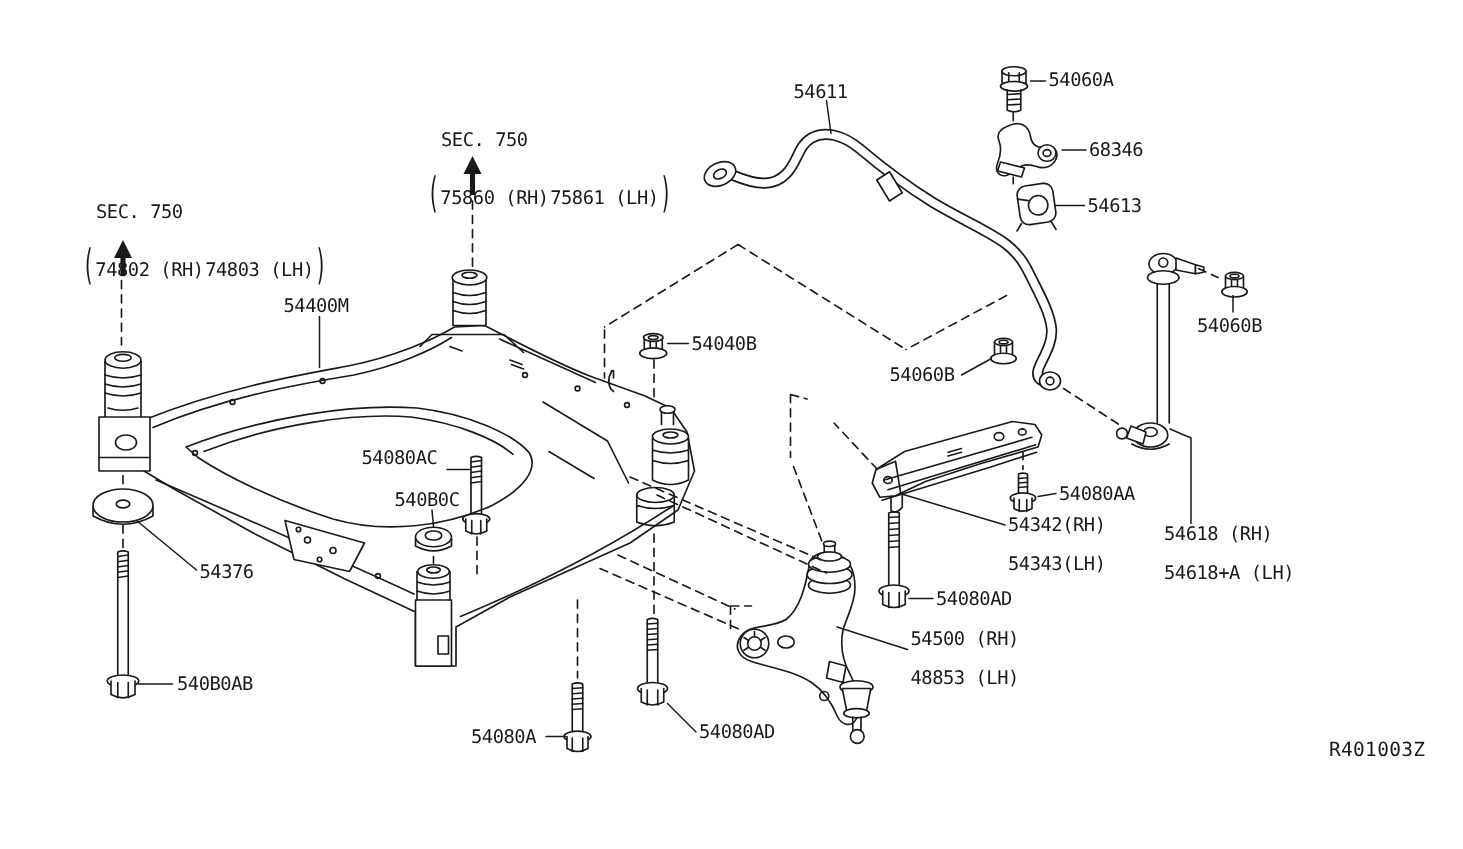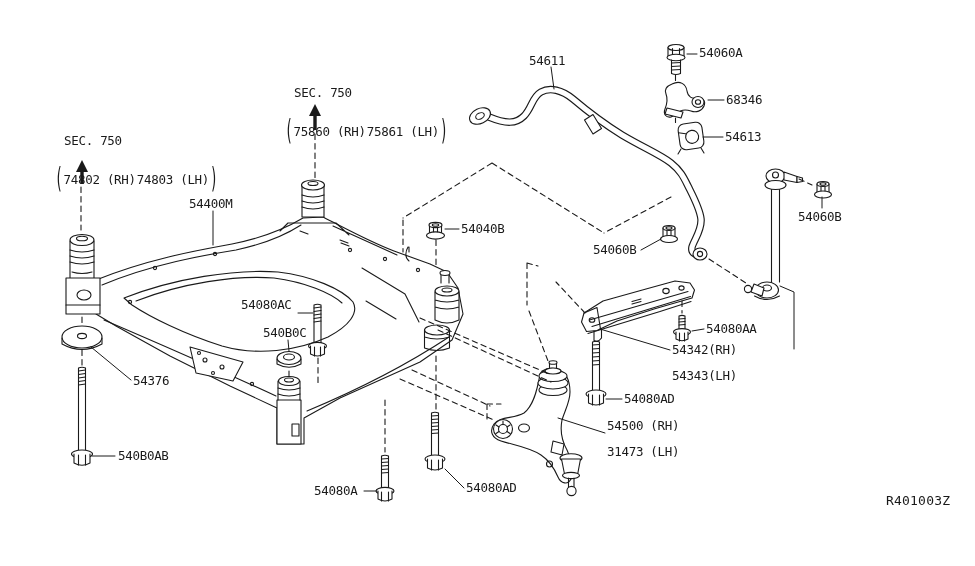--- a/index.html
+++ b/index.html
@@ -338,27 +338,31 @@
 <div class="lbl" style="left:593px;top:244px">54060B</div>
 <div class="lbl" style="left:241px;top:299px">54080AC</div>
 <div class="lbl" style="left:263px;top:327px">540B0C</div>
 <div class="lbl" style="left:706px;top:323px">54080AA</div>
 
 <div class="lbl two" style="left:672px;top:344px">
   <span>54342(RH)</span>
   <span>54343(LH)</span>
 </div>
 
+<div class="lbl two" style="left:776px;top:350px">
+  <span>54618 (RH)</span>
+  <span>54618+A (LH)</span>
+</div>
 
 <div class="lbl" style="left:133px;top:375px">54376</div>
 <div class="lbl" style="left:624px;top:393px">54080AD</div>
 
 <div class="lbl two" style="left:607px;top:420px">
   <span>54500 (RH)</span>
-  <span>31473 (LH)</span>
+  <span>48853 (LH)</span>
 </div>
 
 <div class="lbl" style="left:118px;top:450px">540B0AB</div>
 <div class="lbl" style="left:314px;top:485px">54080A</div>
 <div class="lbl" style="left:466px;top:482px">54080AD</div>
 
 <div class="lbl ref" style="left:870px;top:495px">R401003Z</div>
 
 </div>
 

